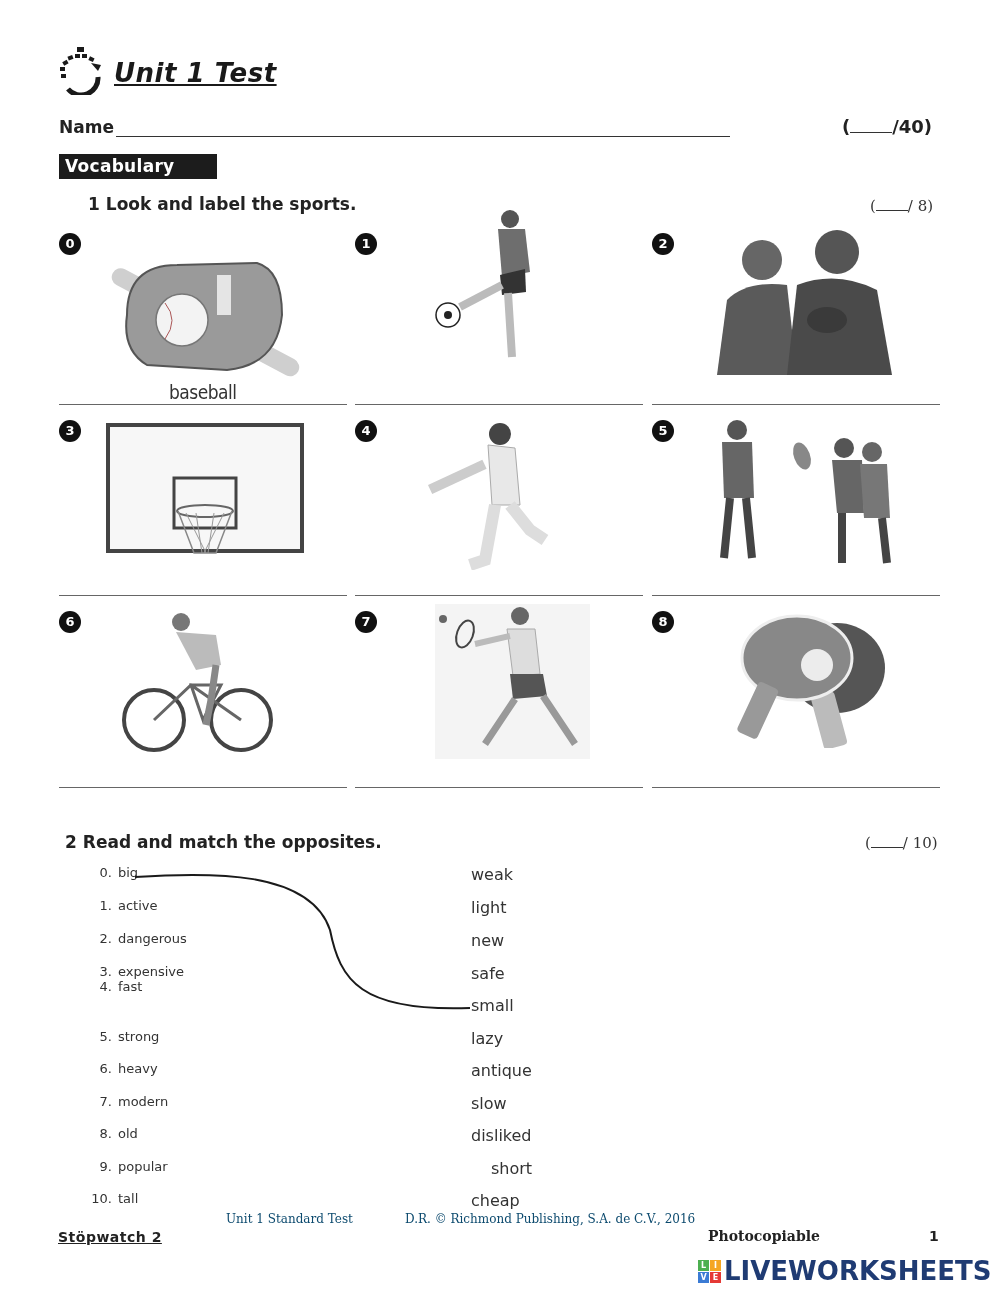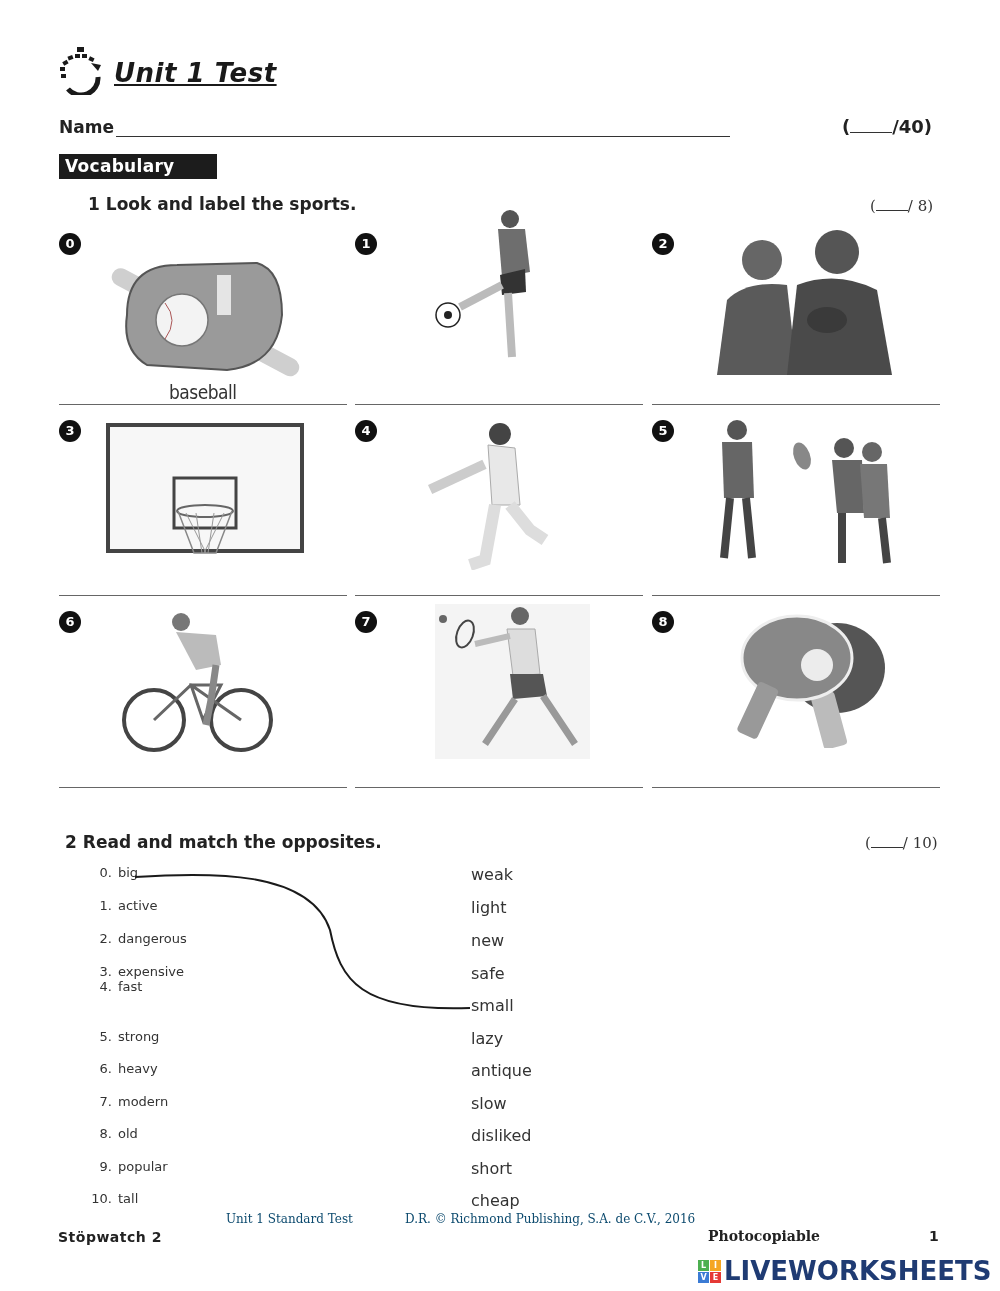--- a/index.html
+++ b/index.html
@@ -29,21 +29,21 @@
   .pic { position: absolute; }
   .answer-line { position: absolute; left: 0; bottom: 0; width: 288px; border-bottom: 1.8px solid #666; }
   .answer-text { position: absolute; left: 110px; bottom: 2px; font-family: "DejaVu Sans Condensed", "DejaVu Sans", sans-serif; font-size: 19px; color: #333; letter-spacing: -0.5px; }
 
   
   .match-left { position: absolute; left: 90px; font-family: "DejaVu Sans", sans-serif; font-size: 13px; color: #333; }
   .match-left .n { display: inline-block; width: 22px; text-align: right; margin-right: 6px; }
   .match-right { position: absolute; left: 471px; font-family: "DejaVu Sans", sans-serif; font-size: 16px; color: #333; }
 
   
-  .footer-brand { left: 58px; top: 1229px; font-family: "DejaVu Sans", sans-serif; font-weight: bold; font-size: 14px; color: #222; letter-spacing: 0.5px; }
+  .footer-brand { left: 58px; top: 1229px; font-family: "DejaVu Sans", sans-serif; font-weight: bold; font-size: 14px; color: #222; letter-spacing: 0.5px; text-decoration: underline; }
   .footer-text { font-family: "DejaVu Serif", serif; font-size: 12px; color: #0c4a6e; top: 1212px; }
   .footer-photocopiable { left: 708px; top: 1228px; font-family: "DejaVu Serif", serif; font-weight: bold; font-size: 14px; color: #222; }
   .footer-page { left: 929px; top: 1228px; font-family: "DejaVu Sans", sans-serif; font-weight: bold; font-size: 14px; color: #222; }
 
   .lw-logo { left: 698px; top: 1256px; display: flex; align-items: center; }
   .lw-grid { display: grid; grid-template-columns: 11px 11px; grid-template-rows: 11px 11px; gap: 1px; margin-right: 3px; }
   .lw-grid span { display: block; font-family: "DejaVu Sans", sans-serif; font-weight: bold; font-size: 8px; color: #fff; text-align: center; line-height: 11px; }
   .lw-text { font-family: "DejaVu Sans", sans-serif; font-weight: bold; font-size: 26px; color: #1f3b73; letter-spacing: 0px; }
 </style>
 </head>
@@ -217,21 +217,21 @@
 <div>
   <div class="match-right" style="top:865px;">weak</div>
   <div class="match-right" style="top:898px;">light</div>
   <div class="match-right" style="top:931px;">new</div>
   <div class="match-right" style="top:964px;">safe</div>
   <div class="match-right" style="top:996px;">small</div>
   <div class="match-right" style="top:1029px;">lazy</div>
   <div class="match-right" style="top:1061px;">antique</div>
   <div class="match-right" style="top:1094px;">slow</div>
   <div class="match-right" style="top:1126px;">disliked</div>
-  <div class="match-right" style="top:1159px;">short</div>
+  <div class="match-right" style="top:1159px;margin-left:20px;">short</div>
   <div class="match-right" style="top:1191px;">cheap</div>
 </div>
 
 <svg class="abs" style="left:130px; top:870px;" width="345" height="150" viewBox="0 0 345 150">
   <path d="M5 7 C 80 2, 180 0, 200 60 C 210 110, 230 142, 340 138" stroke="#1a1a1a" stroke-width="2" fill="none"></path>
 </svg>
 
 <div class="abs footer-brand">Stöpwatch 2</div>
 <div class="abs footer-text" style="left:226px;">Unit 1 Standard Test</div>
 <div class="abs footer-text" style="left:405px;">D.R. © Richmond Publishing, S.A. de C.V., 2016</div>

